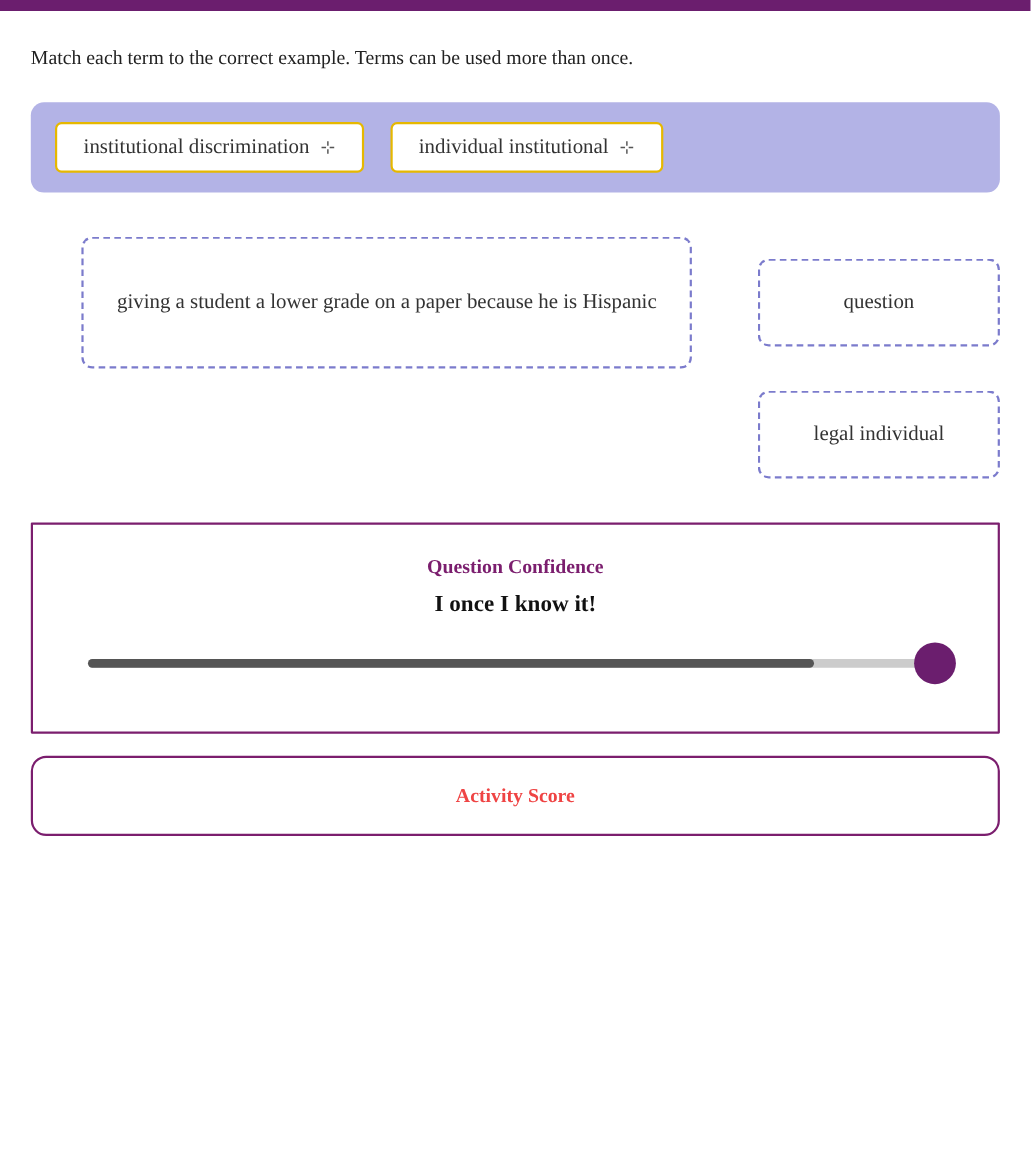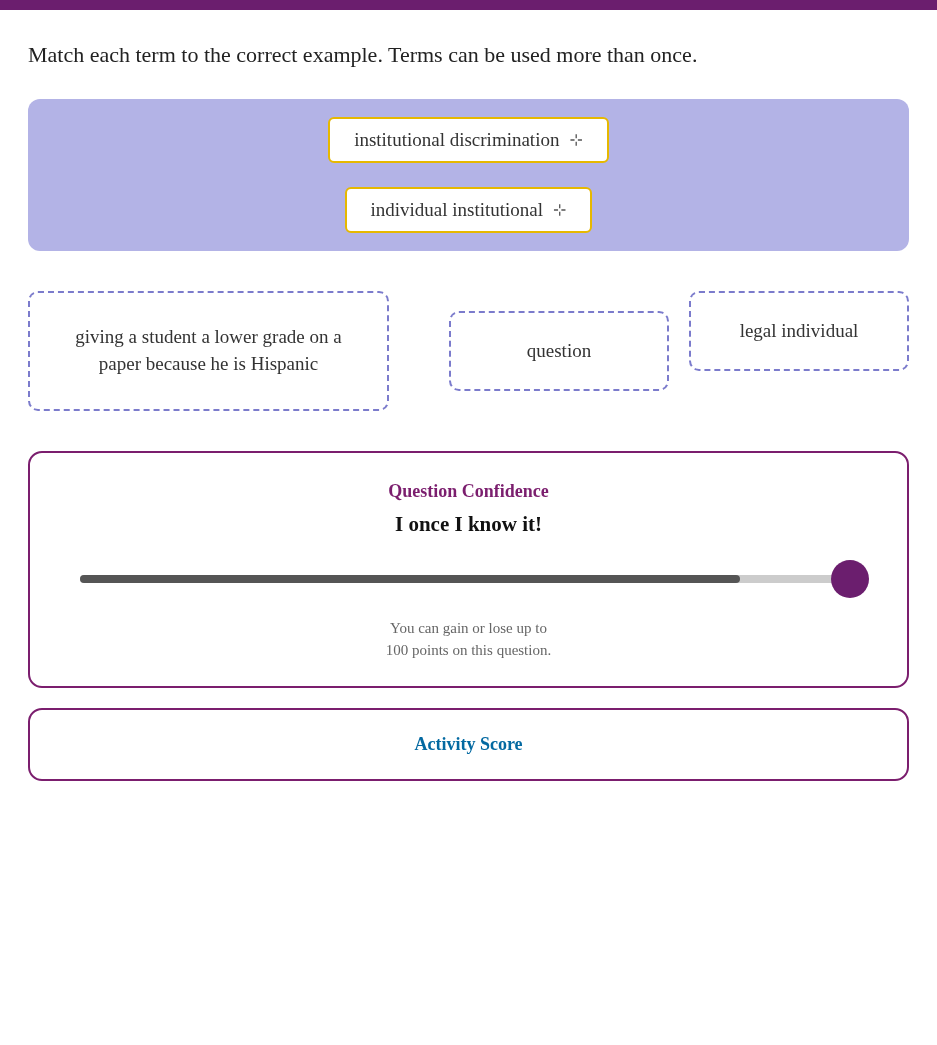--- a/index.html
+++ b/index.html
@@ -20,35 +20,34 @@
       height: 10px;
       background: #6b1e6e;
       width: 100%;
     }
 
     .main-content {
       padding: 30px 28px 20px 28px;
     }
 
     .instructions {
-      font-size: 22px;
+      font-size: 18px;
       color: #222;
       line-height: 1.4;
       margin-bottom: 28px;
     }
 
     .terms-container {
       background: #b3b3e6;
       border-radius: 12px;
       padding: 18px 22px;
       display: flex;
       gap: 24px;
       align-items: center;
       margin-bottom: 40px;
-      flex-direction: column;
     }
 
     .term-chip {
       background: #fff;
       border: 2.5px solid #e6b800;
       border-radius: 6px;
       padding: 10px 24px;
       font-size: 19px;
       color: #333;
       cursor: grab;
@@ -58,22 +57,22 @@
       user-select: none;
     }
 
     .term-chip .move-icon {
       color: #555;
       font-size: 16px;
     }
 
     .drop-zone-area {
       display: flex;
-      flex-direction: row;
-      align-items: flex-start;
+      flex-direction: column;
+      align-items: flex-end;
       gap: 20px;
       margin-bottom: 40px;
     }
 
     .drop-row {
       display: flex;
       gap: 60px;
       justify-content: center;
       align-items: center;
     }
@@ -95,21 +94,21 @@
     }
 
     .drop-zone.large {
       min-width: 290px;
       min-height: 120px;
       padding: 20px 30px;
     }
 
     .confidence-card {
       border: 2.5px solid #7b1e6e;
-      border-radius: 14px;
+      border-radius: 1px;
       padding: 28px 30px 24px 30px;
       margin-bottom: 20px;
     }
 
     .confidence-title {
       text-align: center;
       color: #7b1e6e;
       font-weight: bold;
       font-size: 18px;
       margin-bottom: 10px;
@@ -172,21 +171,21 @@
 
     .activity-score-card {
       border: 2.5px solid #7b1e6e;
       border-radius: 14px;
       padding: 24px 30px;
       margin-bottom: 0;
     }
 
     .activity-score-title {
       text-align: center;
-      color: #0369a1;
+      color: #ef4444;
       font-weight: bold;
       font-size: 18px;
     }
   </style>
 </head>
 <body>
 
 <div class="top-bar"></div>
 
 <div class="main-content">
@@ -226,23 +225,19 @@
 
     <div class="slider-container">
       <div class="slider-wrapper">
         <div class="slider-track">
           <div class="slider-fill"></div>
           <div class="slider-thumb"></div>
         </div>
       </div>
     </div>
 
-    <div class="confidence-note">
-      <span>You can gain or lose up to</span><br>
-      <span>100 points on this question.</span>
-    </div>
   </div>
 
   <div class="activity-score-card">
     <div class="activity-score-title">Activity Score</div>
   </div>
 
 </div>
 
 </body></html>

